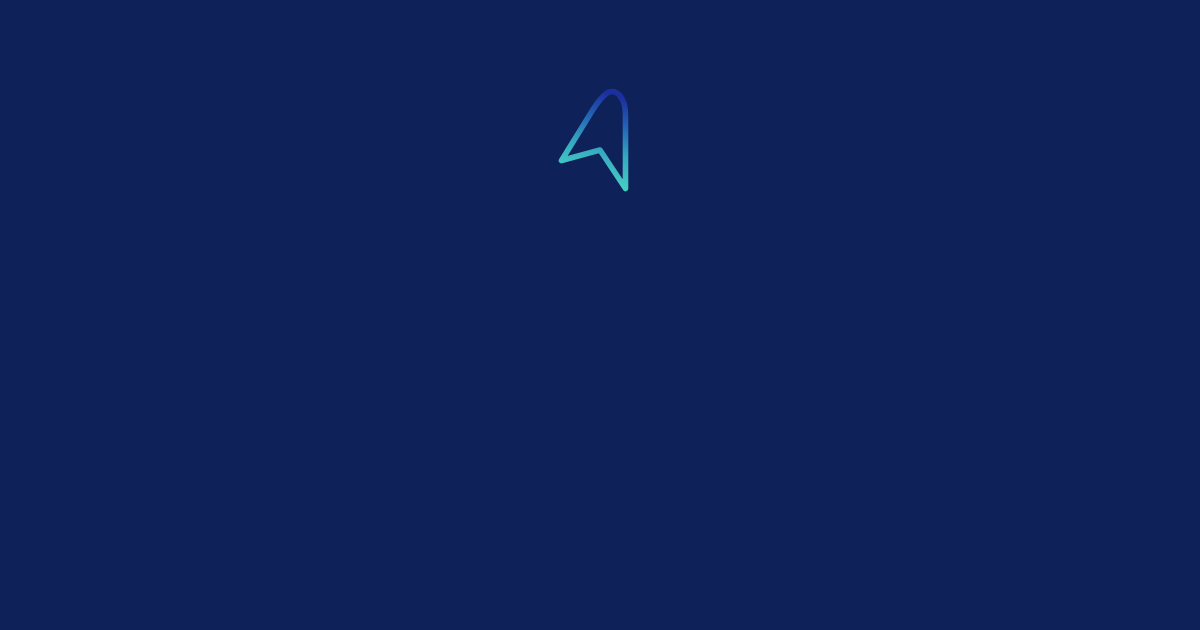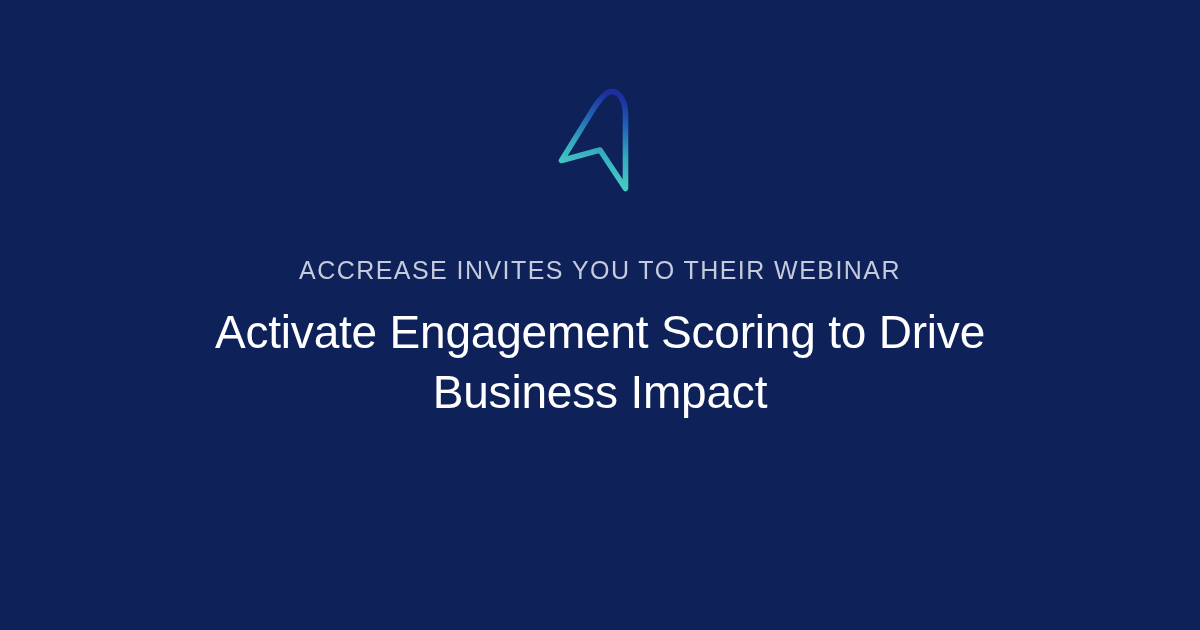--- a/index.html
+++ b/index.html
@@ -101,18 +101,14 @@
       <path d="M 68.5 104.5
                L 68.5 30.5
                C 68.5 14.0 60.0 5.5 52.0 8.0
                C 46.5 10.0 41.5 17.0 36.0 25.5
                L 4.5 76.5
                L 43.0 66.0
                L 68.5 104.5 Z" fill="none" stroke="url(#logoGrad)" stroke-width="5.6" stroke-linecap="round" stroke-linejoin="round"></path>
     </svg>
   </div>
 
-  <div class="text-block">
-    <div class="eyebrow">ACCREASE INVITES YOU TO THEIR WEBINAR</div>
-    <h1 class="headline">Activate Engagement Scoring to Drive Business Impact</h1>
-  </div>
 
 </div>
 
 </body></html>

